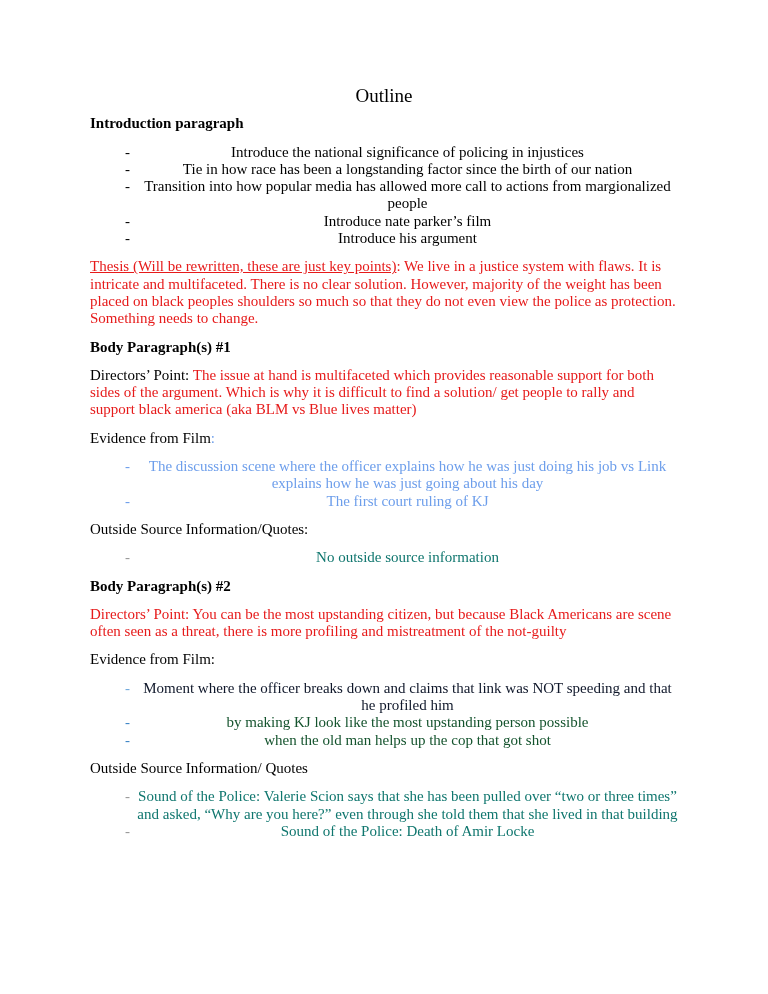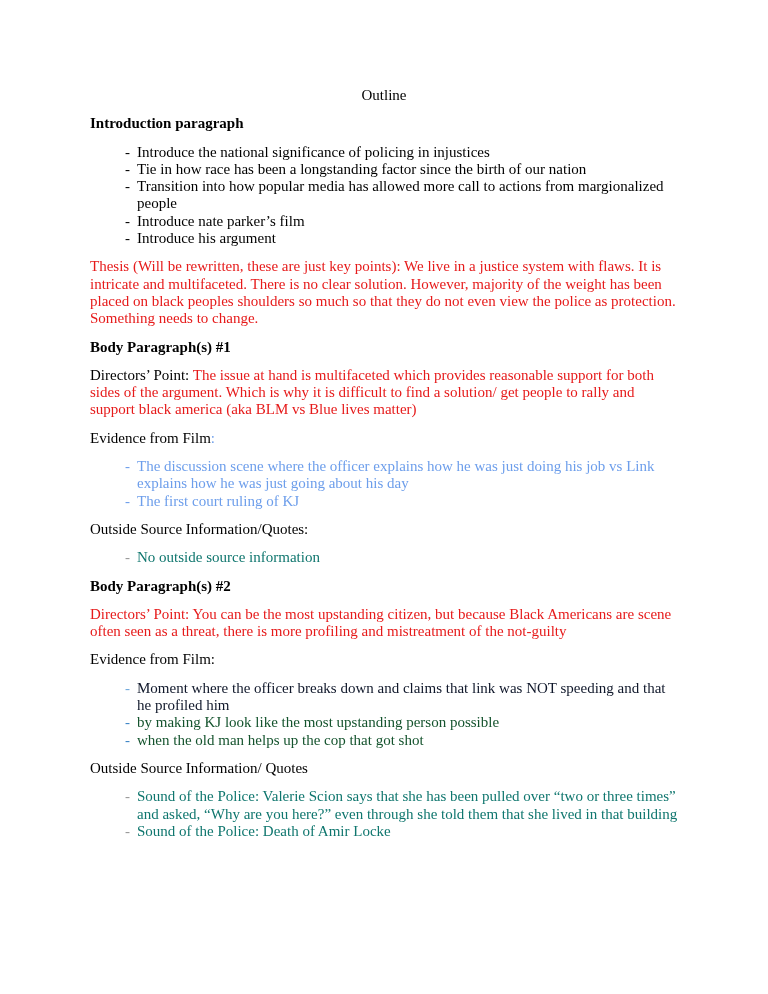--- a/index.html
+++ b/index.html
@@ -20,53 +20,54 @@
     box-sizing: border-box;
     width: 768px;
     height: 994px;
     padding: 87px 90px 40px 90px;
     background: #ffffff;
   }
   .doc-title {
     text-align: center;
     margin: 0 0 11px 0;
     font-weight: normal;
-    font-size: 15px;
+    font-size: 19px;
   }
   .heading {
     font-weight: bold;
     margin: 0 0 11px 0;
   }
   p.para {
     margin: 0 0 11px 0;
   }
   ul.dash-list {
     list-style: none;
     margin: 0 0 11px 0;
     padding: 0;
   }
   ul.dash-list li {
     position: relative;
     padding-left: 47px;
+    text-align: center;
   }
   ul.dash-list li::before {
     content: "-";
     position: absolute;
     left: 35px;
   }
   .c-red    { color: #e61a1a; }
   .c-corn   { color: #6d9eeb; }   
   .c-corn::before  { color: #6d9eeb; }
   .c-lblue  { color: #0f172a; }   
   .c-lblue::before { color: #6fa8dc; }
   .c-blue   { color: #14532d; }   
   .c-blue::before  { color: #3d85c6; }
   .c-gray   { color: #0f766e; }
   .c-gray::before  { color: #999999; }
-  .u { }
+  .u { text-decoration: underline; }
 </style>
 </head>
 <body>
 
 <div class="page">
 
   <p class="doc-title">Outline</p>
 
   <p class="heading">Introduction paragraph</p>
 

